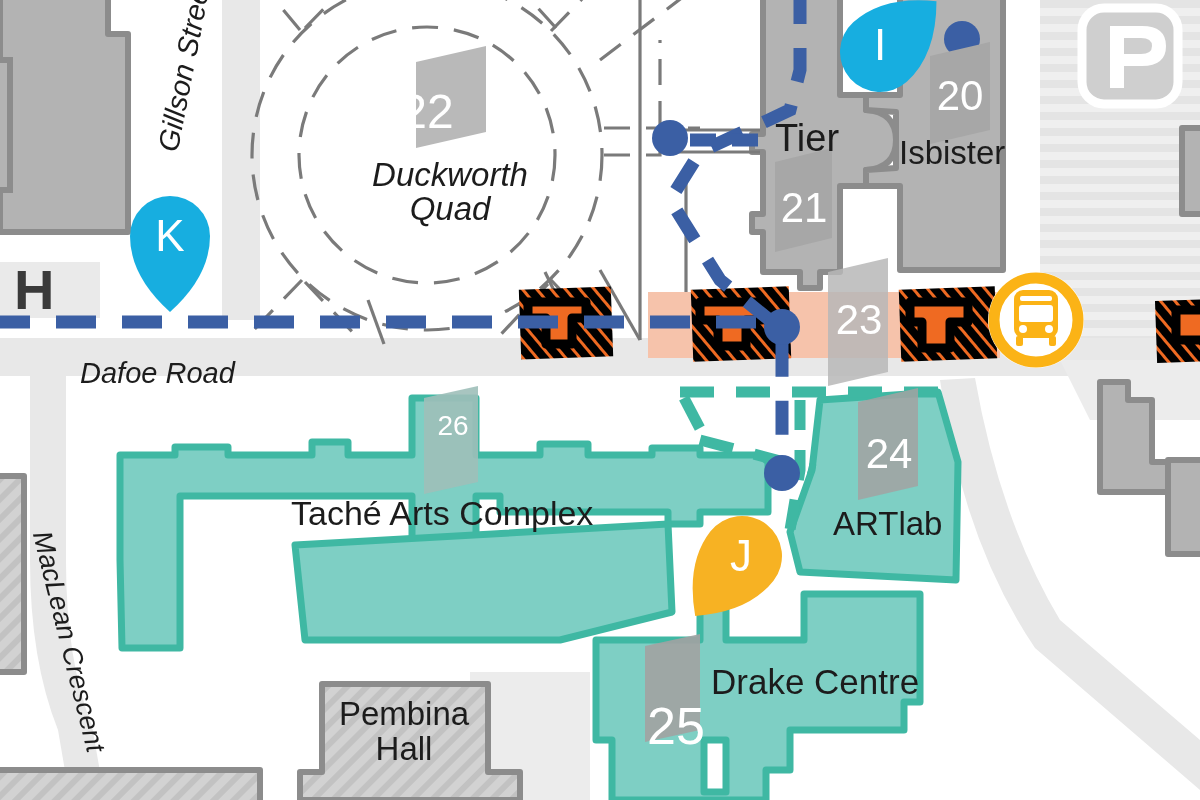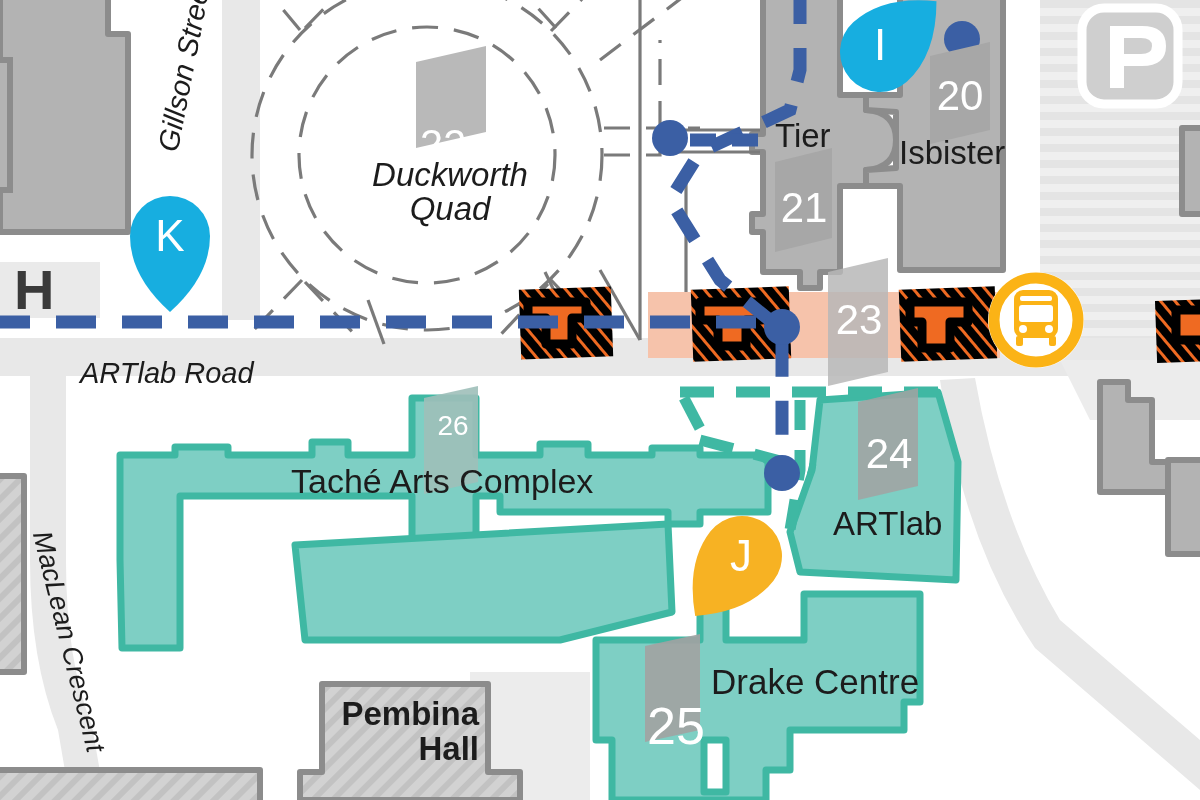--- a/index.html
+++ b/index.html
@@ -204,37 +204,37 @@
       </g>
       <g transform="rotate(38 742 556)">
         <path d="M 742 516 A 40 40 0 0 1 782 556 Q 782 596 742 632 Q 702 596 702 556 A 40 40 0 0 1 742 516 Z" fill="#f7b223"></path>
       </g>
     </g>
   </svg>
 
   <div class="lbl big-letter" style="left:14px;top:262px;font-size:56px;line-height:56px;">H</div>
 
   <div class="lbl street-name" style="left:152px;top:148px;font-size:29px;transform:rotate(-79deg);transform-origin:left top;">Gillson Street</div>
-  <div class="lbl street-name" style="left:80px;top:357px;font-size:29px;">ARTlab Road</div>
+  <div class="lbl street-name" style="left:80px;top:357px;font-size:29px;">Dafoe Road</div>
   <div class="lbl street-name" style="left:56px;top:528px;font-size:27px;transform:rotate(76deg);transform-origin:left top;">MacLean Crescent</div>
 
   <div class="lbl quad-name" style="left:355px;top:158px;width:190px;font-size:33px;">
     <div>Duckworth<br>Quad</div>
   </div>
 
-  <div class="lbl bldg-name" style="left:775px;top:117px;font-size:33px;text-align:right;">Tier</div>
+  <div class="lbl bldg-name" style="left:775px;top:117px;font-size:38px;text-align:right;">Tier</div>
   <div class="lbl bldg-name" style="left:899px;top:134px;font-size:33px;">Isbister</div>
-  <div class="lbl bldg-name" style="left:291px;top:462px;font-size:34px;">Taché Arts Complex</div>
+  <div class="lbl bldg-name" style="left:291px;top:494px;font-size:34px;">Taché Arts Complex</div>
   <div class="lbl bldg-name" style="left:833px;top:505px;font-size:33px;text-align:right;">ARTlab</div>
   <div class="lbl bldg-name" style="left:711px;top:662px;font-size:35px;">Drake Centre</div>
-  <div class="lbl bldg-name" style="left:329px;top:697px;width:150px;text-align:right;font-size:33px;line-height:1.05;font-weight:bold;">
+  <div class="lbl bldg-name" style="left:329px;top:697px;width:150px;text-align:center;font-size:33px;line-height:1.05;">
     <span>Pembina<br>Hall</span>
   </div>
 
-  <div class="lbl numtag-text" style="left:412px;top:84px;width:62px;font-size:42px;margin-top:37px;">22</div>
+  <div class="lbl numtag-text" style="left:396px;top:84px;width:62px;font-size:48px;">22</div>
   <div class="lbl numtag-text" style="left:776px;top:184px;width:56px;font-size:42px;">21</div>
   <div class="lbl numtag-text" style="left:931px;top:72px;width:58px;font-size:42px;text-align:center;">20</div>
   <div class="lbl numtag-text" style="left:830px;top:296px;width:58px;font-size:42px;">23</div>
   <div class="lbl numtag-text" style="left:860px;top:430px;width:58px;font-size:42px;">24</div>
   <div class="lbl numtag-text" style="left:647px;top:696px;width:54px;font-size:52px;">25</div>
   <div class="lbl numtag-text" style="left:426px;top:410px;width:54px;font-size:28px;">26</div>
 
   <div class="lbl pin-letter" style="left:142px;top:211px;width:56px;font-size:44px;">K</div>
   <div class="lbl pin-letter" style="left:854px;top:20px;width:52px;font-size:44px;">I</div>
   <div class="lbl pin-letter" style="left:715px;top:531px;width:52px;font-size:44px;">J</div>

